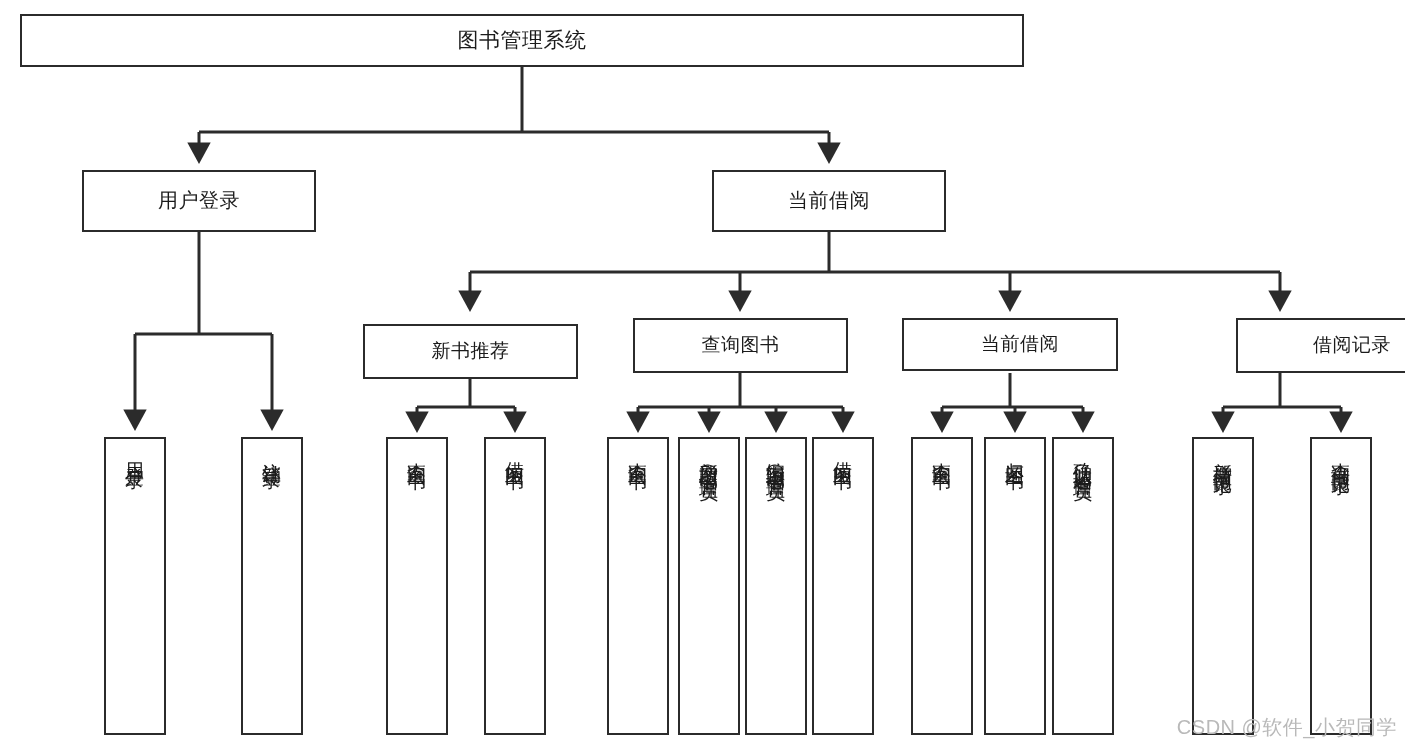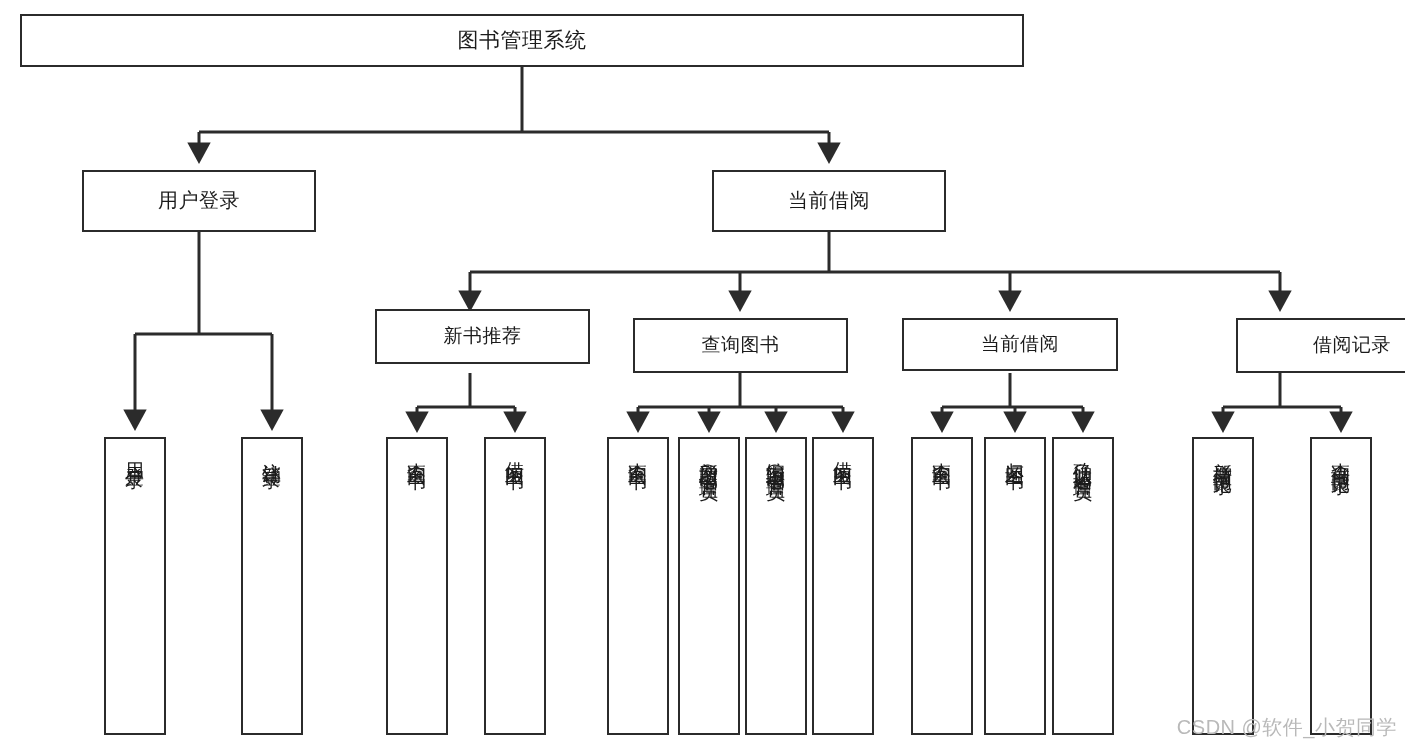--- a/index.html
+++ b/index.html
@@ -136,21 +136,21 @@
   </div>
 
   <div class="node level2" style="left:82px; top:170px; width:234px; height:62px;">
     <span class="label">用户登录</span>
   </div>
 
   <div class="node level2" style="left:712px; top:170px; width:234px; height:62px;">
     <span class="label">当前借阅</span>
   </div>
 
-  <div class="node level3" style="left:363px; top:309px; width:215px; height:55px;margin-left:12px;">
+  <div class="node level3" style="left:363px; top:324px; width:215px; height:55px;">
     <span class="label">新书推荐</span>
   </div>
 
   <div class="node level3" style="left:633px; top:318px; width:215px; height:55px;">
     <span class="label">查询图书</span>
   </div>
 
   <div class="node level3" style="left:902px; top:318px; width:216px; height:53px;padding-left:20px;">
     <span class="label">当前借阅</span>
   </div>

